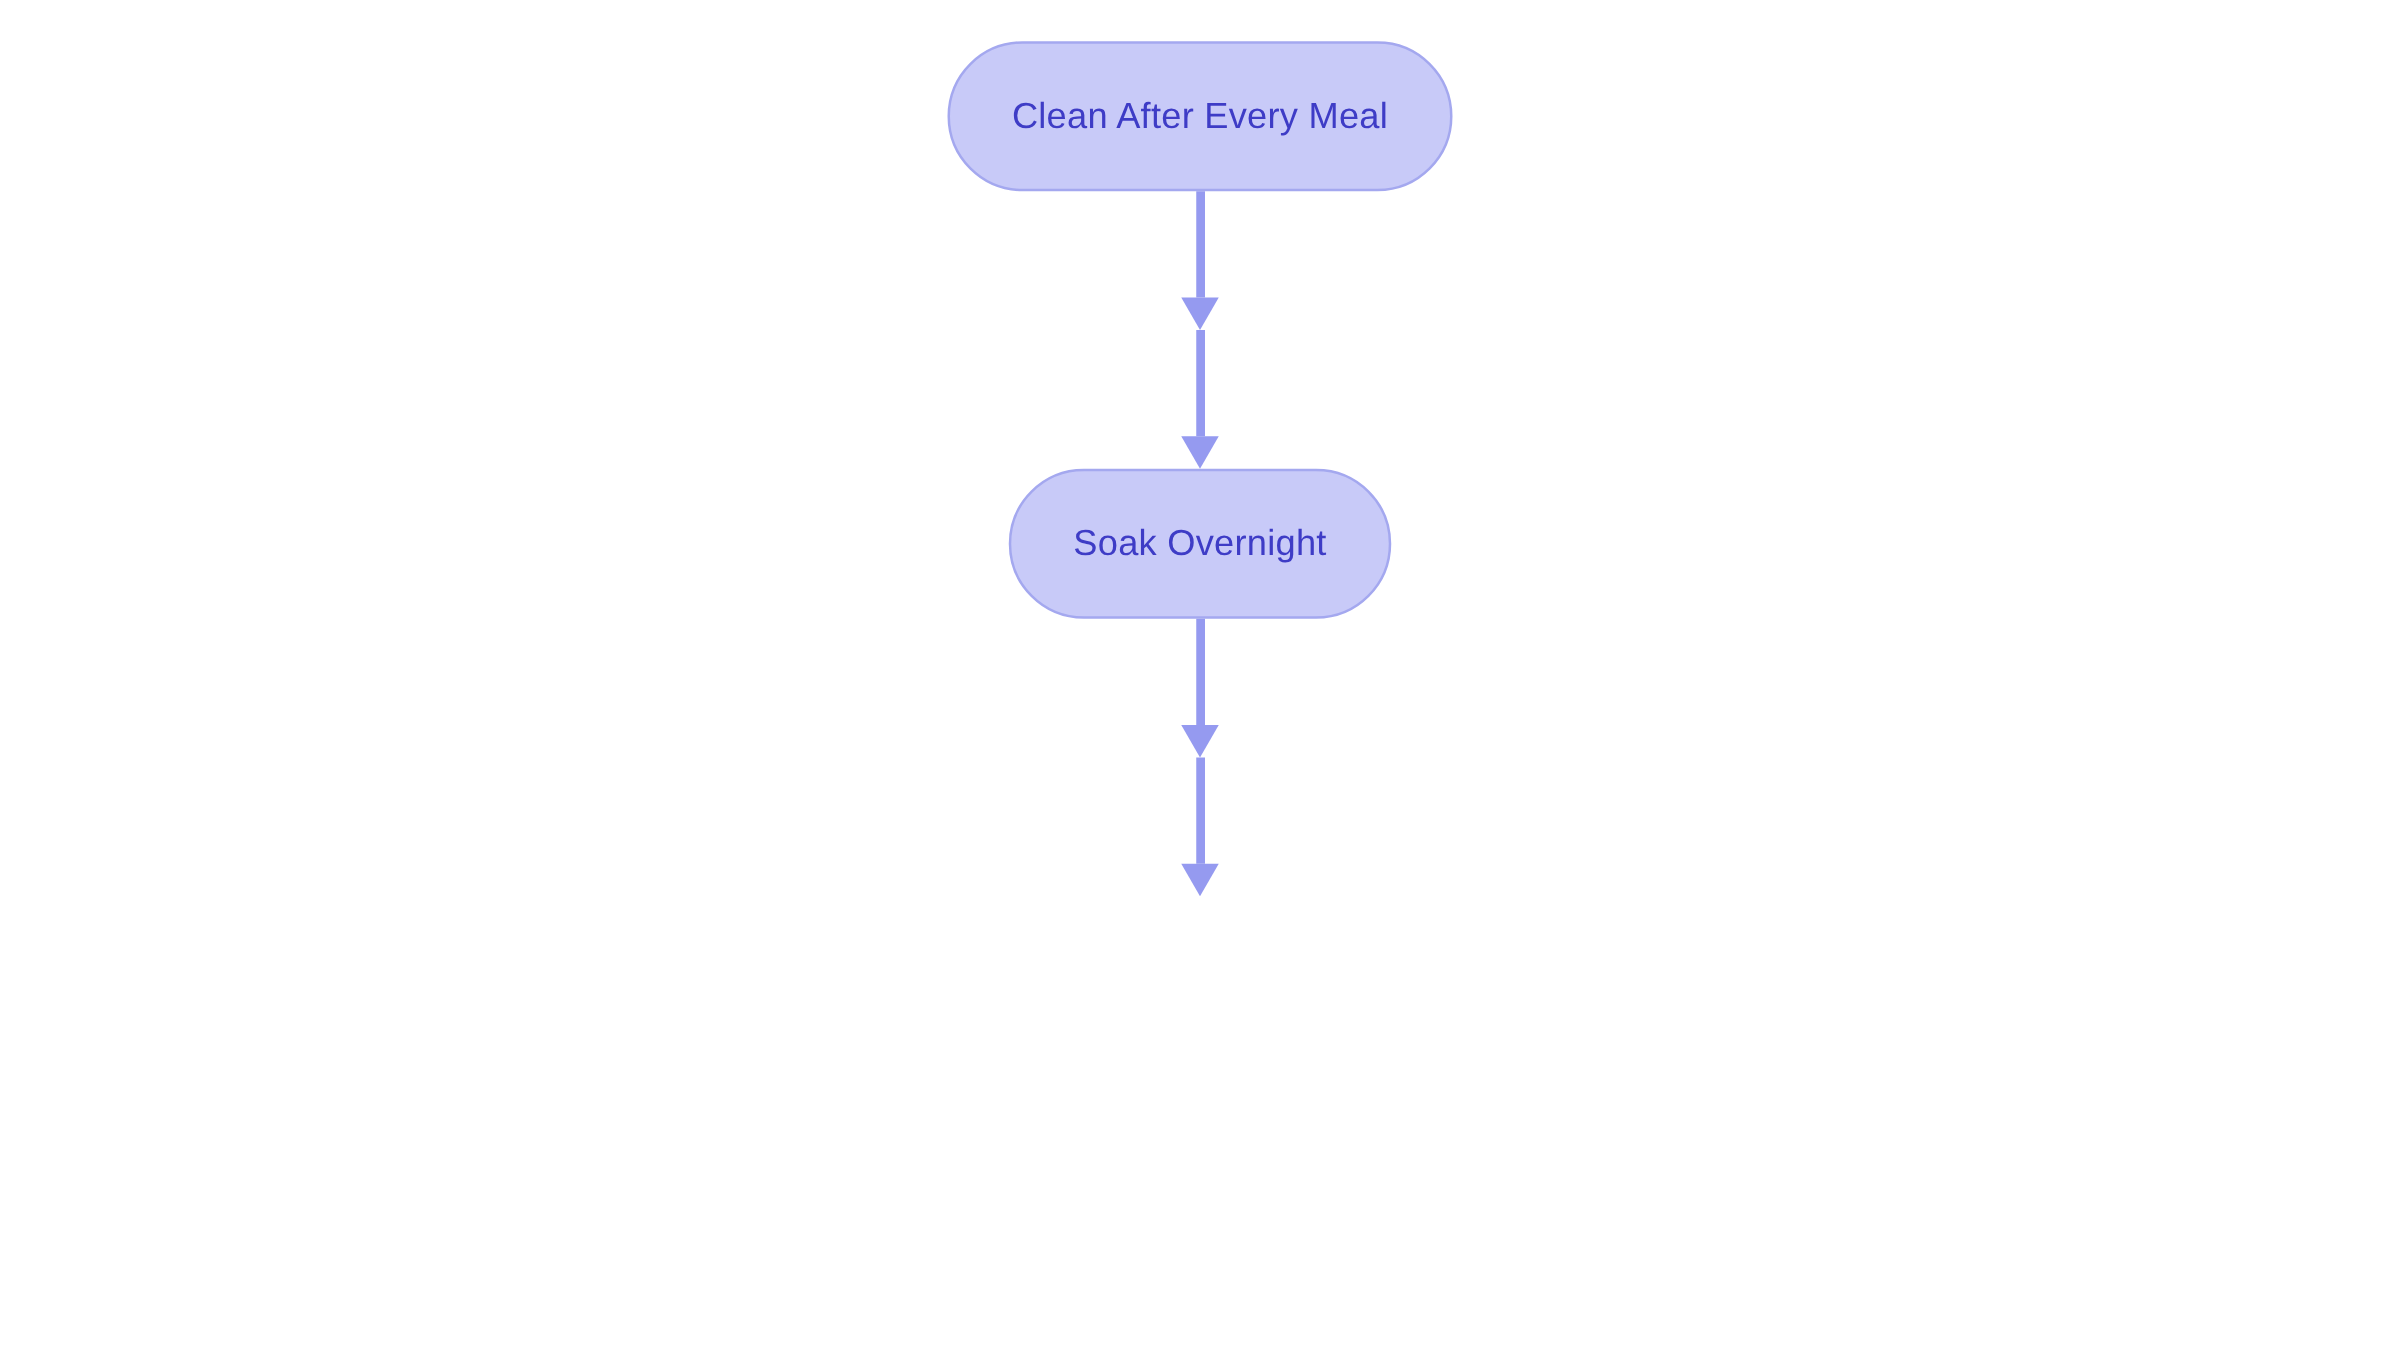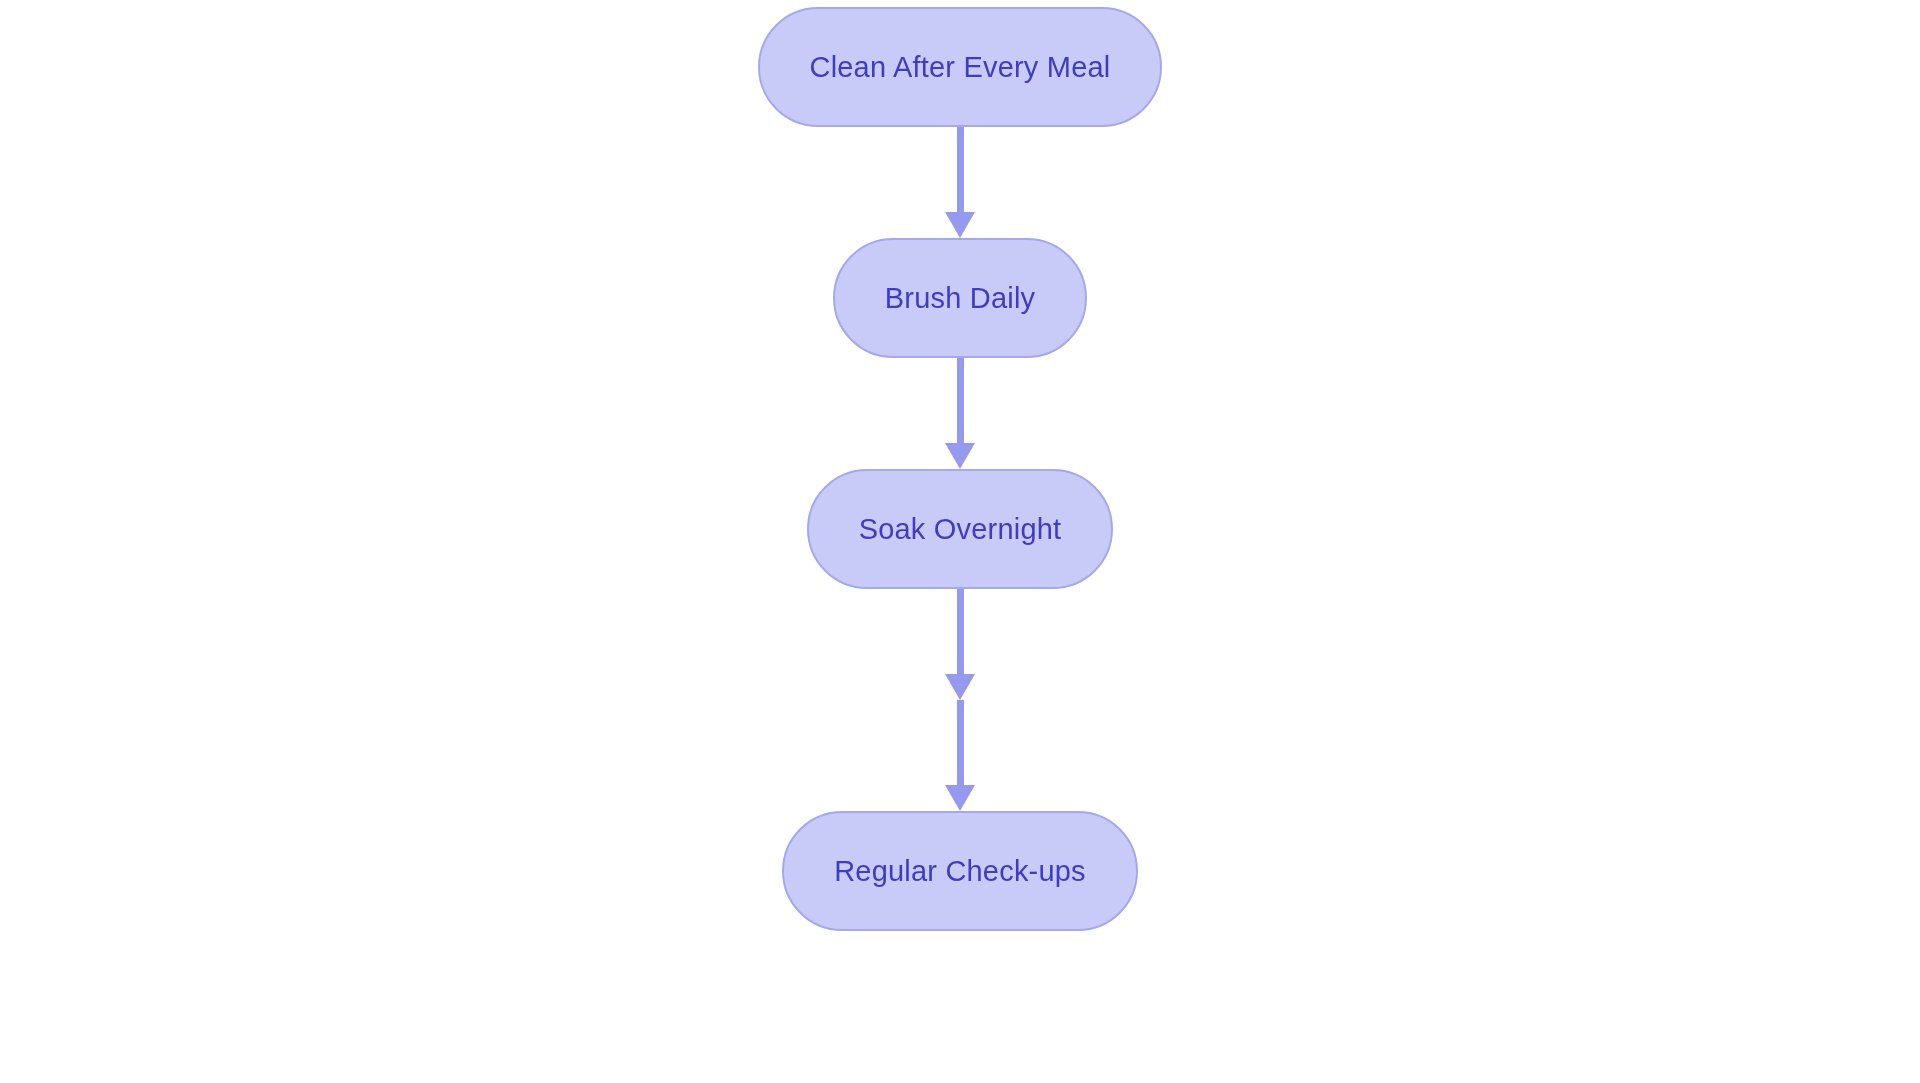--- a/index.html
+++ b/index.html
@@ -15,21 +15,21 @@
   .canvas {
     width: 1920px;
     height: 1083px;
     position: relative;
     background: var(--bg, #ffffff);
   }
 
   .flow {
     position: absolute;
     left: 0;
-    top: 7px;
+    top: 33px;
     width: 100%;
     display: flex;
     flex-direction: column;
     align-items: center;
   }
 
   .node {
     height: 120px;
     min-height: 120px;
     padding: 0 50px;
@@ -80,23 +80,20 @@
 
     <div class="node">
       <span class="label">Clean After Every Meal</span>
     </div>
 
     <div class="arrow">
       <div class="shaft"></div>
       <div class="head"></div>
     </div>
 
-    <div class="node">
-      <span class="label">Brush Daily</span>
-    </div>
 
     <div class="arrow">
       <div class="shaft"></div>
       <div class="head"></div>
     </div>
 
     <div class="node">
       <span class="label">Soak Overnight</span>
     </div>
 
@@ -104,18 +101,15 @@
       <div class="shaft"></div>
       <div class="head"></div>
     </div>
 
 
     <div class="arrow">
       <div class="shaft"></div>
       <div class="head"></div>
     </div>
 
-    <div class="node">
-      <span class="label">Regular Check-ups</span>
-    </div>
 
   </div>
 </div>
 
 </body></html>

